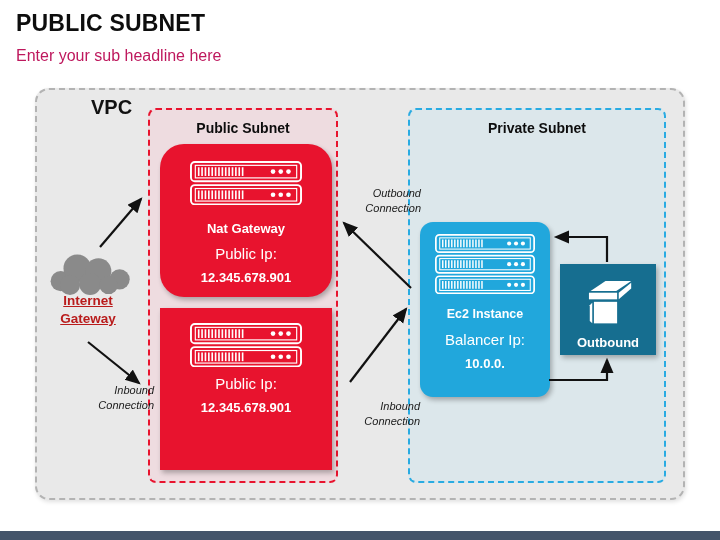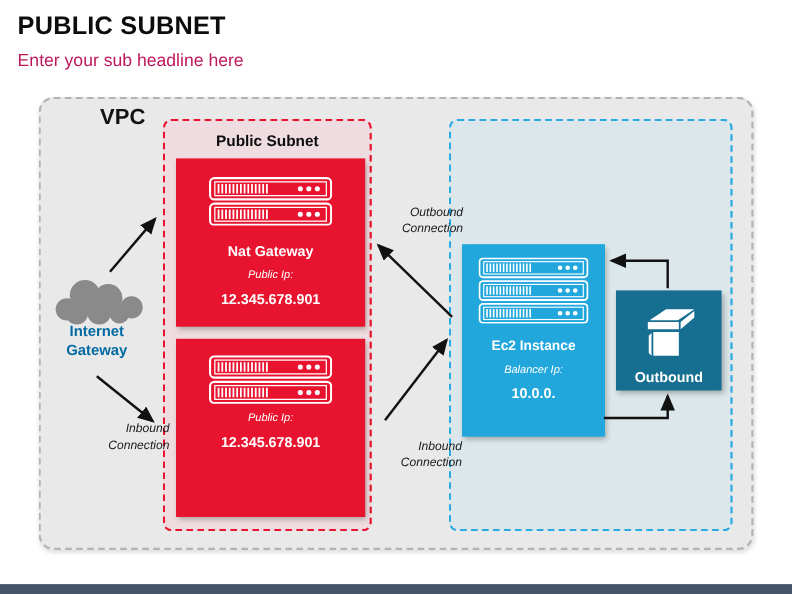--- a/index.html
+++ b/index.html
@@ -40,40 +40,40 @@
 
   
   .node{
     position:absolute;box-sizing:border-box;color:#fff;text-align:center;
     display:flex;flex-direction:column;align-items:center;
     box-shadow:2px 3px 5px rgba(0,0,0,.28);
   }
   .node-red{background:var(--red,#e8132e);}
   .node-blue{background:var(--blue,#21a7dc);}
   .node-darkblue{background:var(--blue_dark,#166e90);}
-  .node-natgw{left:10px;top:34px;width:172px;height:153px;padding-top:17px;}
+  .node-natgw{left:10px;top:34px;width:172px;height:153px;padding-top:17px;border-radius:24px;}
   .node-alb{left:10px;top:198px;width:172px;height:162px;padding-top:15px;}
-  .node-ec2{left:10px;top:112px;width:130px;height:175px;padding-top:12px;}
+  .node-ec2{left:10px;top:112px;width:130px;height:175px;padding-top:12px;border-radius:13px;}
   .node-container{left:150px;top:154px;width:96px;height:91px;padding-top:8px;justify-content:flex-start;}
   .node-name{font-size:13px;font-weight:700;line-height:17px;margin-top:15px;}
   .node-name.wrap{width:130px;}
   .node-ec2 .node-name{margin-top:12px;font-size:12.5px;}
-  .node-iplabel{font-size:10px;margin-top:8px;font-style:italic;}
+  .node-iplabel{font-size:15px;margin-top:8px;}
   .node-ip{font-size:13px;font-weight:700;margin-top:8px;}
   .node-container .node-name{margin-top:4px;font-size:13px;}
 
   .server-icon{display:block;}
   .server-icon.big{width:112px;}
   .server-icon.small{width:100px;}
 
   
   .cloud-svg{left:46px;top:246px;width:92px;height:52px;}
   .ig-label{
     left:38px;top:292px;width:100px;text-align:center;
-    font-size:13.5px;font-weight:700;color:#0369a1;line-height:18px;
+    font-size:13.5px;font-weight:700;color:#b91c1c;line-height:18px;text-decoration:underline;
   }
 
   
   .conn-label{
     width:94px;text-align:right;font-size:11px;font-style:italic;
     color:#1a1a1a;line-height:14.5px;
   }
   .conn-outbound{left:327px;top:186px;}
   .conn-inbound-mid{left:326px;top:399px;}
   .conn-inbound-left{left:60px;top:383px;}
@@ -195,20 +195,21 @@
         <circle cx="86" cy="35" r="2.4" fill="#fff"></circle>
         <circle cx="94" cy="35" r="2.4" fill="#fff"></circle>
         <circle cx="102" cy="35" r="2.4" fill="#fff"></circle>
       </svg>
     <div class="node-iplabel">Public Ip:</div>
     <div class="node-ip">12.345.678.901</div>
   </div>
 </div>
 
 <div class="abs zone zone-private">
+  <div class="zone-title">Private Subnet</div>
 
   <div class="node node-blue node-ec2">
     <svg class="server-icon small" viewBox="0 0 116 70">
         <rect x="1" y="1" width="114" height="20" rx="4" fill="none" stroke="#fff" stroke-width="2"></rect>
         <rect x="5.5" y="4.5" width="105" height="13" fill="none" stroke="#fff" stroke-width="1.2"></rect>
         <line x1="9" y1="6.5" x2="9" y2="15.5" stroke="#fff" stroke-width="1.7"></line>
         <line x1="12.5" y1="6.5" x2="12.5" y2="15.5" stroke="#fff" stroke-width="1.7"></line>
         <line x1="16" y1="6.5" x2="16" y2="15.5" stroke="#fff" stroke-width="1.7"></line>
         <line x1="19.5" y1="6.5" x2="19.5" y2="15.5" stroke="#fff" stroke-width="1.7"></line>
         <line x1="23" y1="6.5" x2="23" y2="15.5" stroke="#fff" stroke-width="1.7"></line>

